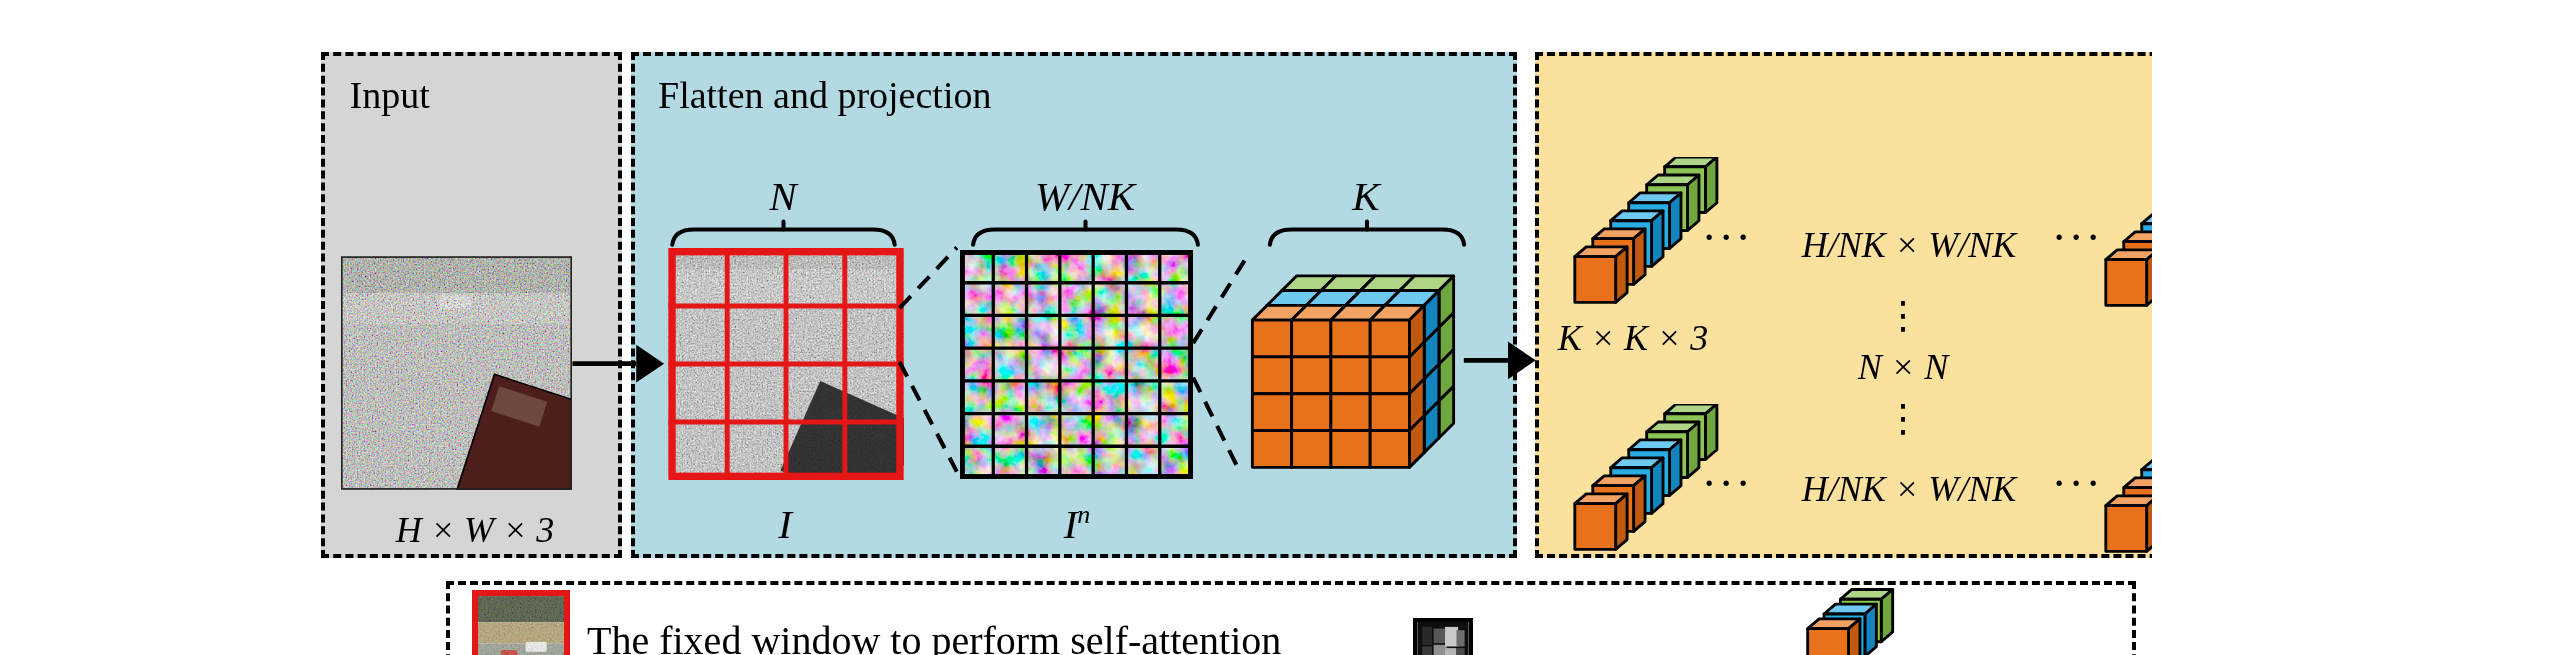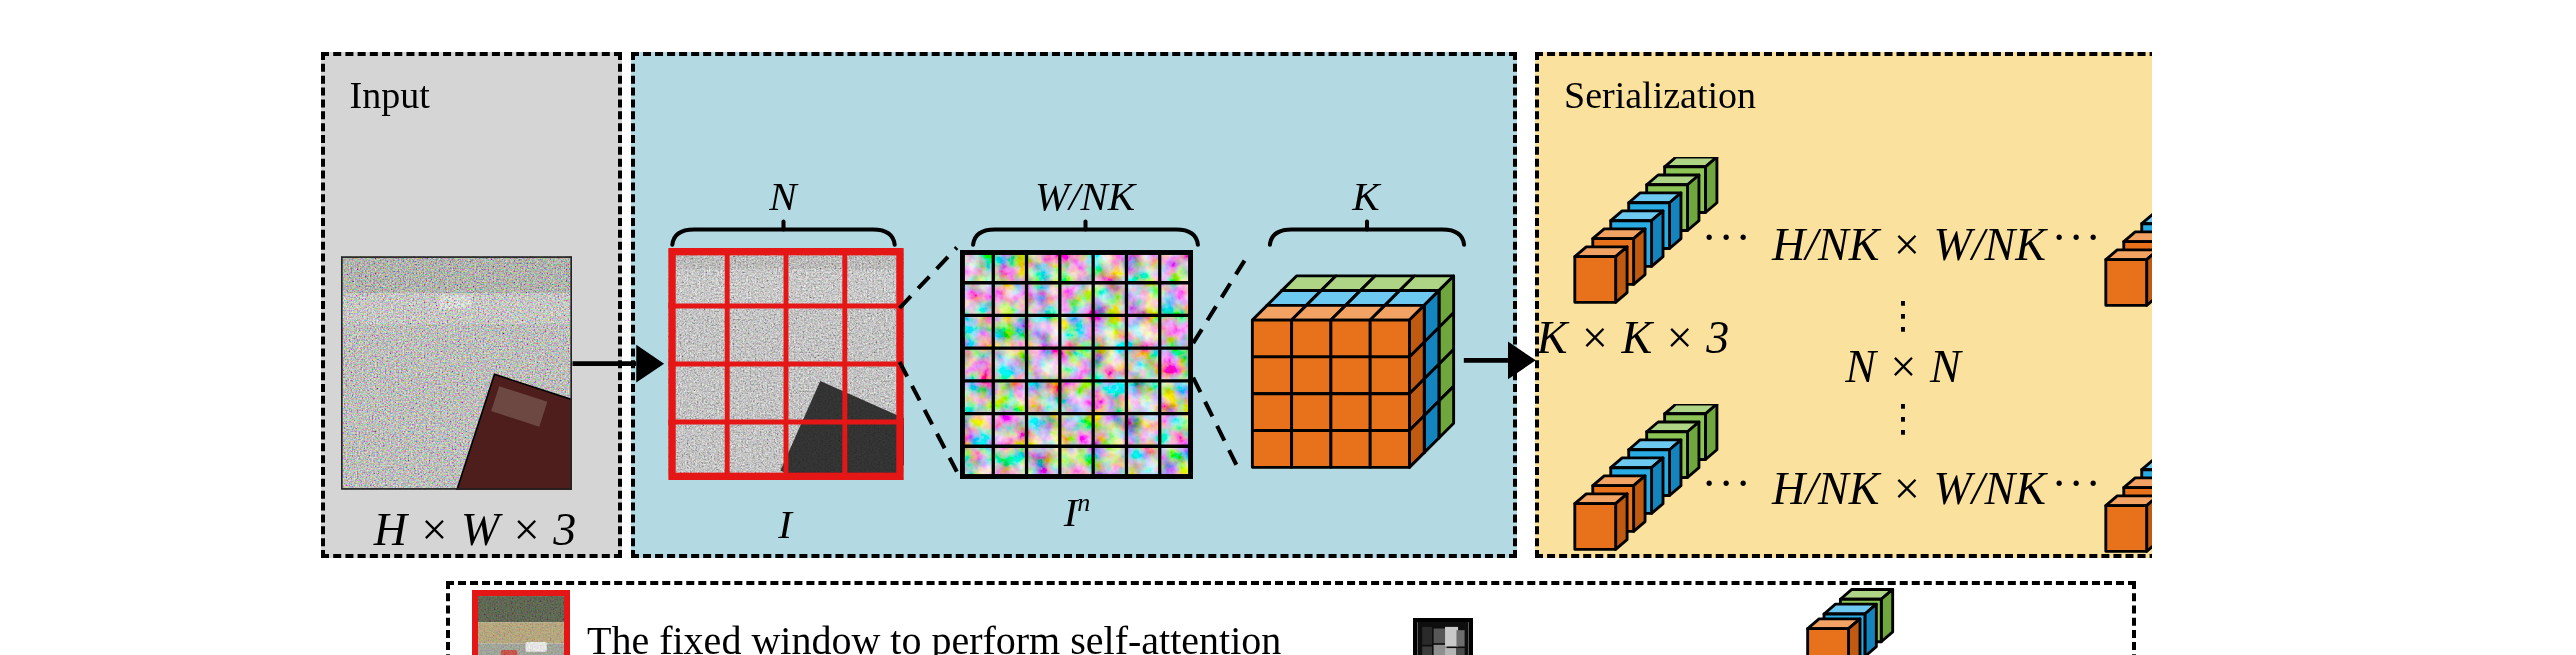--- a/index.html
+++ b/index.html
@@ -6,21 +6,21 @@
   .canvas{position:relative;width:2152px;height:655px;background:#fff;
           font-family:"Liberation Serif", serif;color:#000;overflow:hidden;margin-top:48px;}
   .panel{position:absolute;top:4.1px;height:506px;border:4.9px dashed #000;box-sizing:border-box;}
   #p-input{left:321px;width:301px;background:var(--panel_input_bg);}
   #p-flatten{left:631px;width:886px;background:var(--panel_flatten_bg);}
   #p-serial{left:1535px;width:719px;background:var(--panel_serialization_bg);}
   .ptitle{position:absolute;font-size:38px;line-height:1;white-space:nowrap;}
   .math{font-style:italic;}
   .clabel{position:absolute;transform:translateX(-50%);font-size:41px;line-height:1;white-space:nowrap;}
   .mid{position:absolute;transform:translate(-50%,-50%);white-space:nowrap;}
-  .f47{font-size:46px;line-height:1;}
+  .f47{font-size:36px;line-height:1;}
   .hdots{font-size:46px;letter-spacing:1.6px;line-height:1;font-style:normal;}
   .vdots{font-size:38px;line-height:1;font-family:"DejaVu Sans", sans-serif;}
   .absimg{position:absolute;}
   .brace{position:absolute;}
   .brace path{stroke:#000;stroke-width:5;fill:none;stroke-linecap:round;}
   .cube path{stroke:#000;stroke-width:3.5;stroke-linejoin:round;}
   .o-f{fill:var(--pixel_orange_front);} .o-t{fill:var(--pixel_orange_top);} .o-s{fill:var(--pixel_orange_side);}
   .b-f{fill:var(--pixel_blue_front);}  .b-t{fill:var(--pixel_blue_top);}  .b-s{fill:var(--pixel_blue_side);}
   .g-f{fill:var(--pixel_green_front);} .g-t{fill:var(--pixel_green_top);} .g-s{fill:var(--pixel_green_side);}
   #legend{position:absolute;left:446px;top:533px;width:1690px;height:118px;
@@ -66,20 +66,21 @@
         <rect x="165" y="160" width="140" height="150" fill="#4E1E1C" stroke="#000" stroke-width="2"></rect>
         <rect x="175" y="172" width="62" height="32" fill="#7A5A52" opacity="0.7"></rect>
       </g>
       <rect x="1" y="1" width="281" height="284" fill="none" stroke="#222" stroke-width="2"></rect>
     </svg>
 
     <div class="mid math f47" style="left:150px;top:474px;">H × W × 3</div>
   </div>
 
   <div class="panel" id="p-flatten">
+    <div class="ptitle" style="left:23px;top:19.6px;">Flatten and projection</div>
 
     <div class="clabel math" style="left:148px;top:120px;">N</div>
     <svg class="brace" style="left:33px;top:163px;" width="231" height="29" viewBox="0 0 282 36">
       <path d="M3,32 Q5,13 30,13 L252,13 Q277,13 279,32"></path>
       <path d="M141,13 L141,3"></path>
     </svg>
 
     <svg class="absimg" style="left:33px;top:192px;" width="236" height="232" viewBox="0 0 288 284">
       <rect x="0" y="0" width="288" height="284" fill="#8A8A8A"></rect>
       <rect x="0" y="0" width="288" height="26" fill="#4A4A42"></rect>
@@ -119,21 +120,21 @@
         <line x1="244.3" y1="0" x2="244.3" y2="280" stroke-width="4"></line>
         <line x1="0" y1="40" x2="285" y2="40" stroke-width="4"></line>
         <line x1="0" y1="80" x2="285" y2="80" stroke-width="4"></line>
         <line x1="0" y1="120" x2="285" y2="120" stroke-width="4"></line>
         <line x1="0" y1="160" x2="285" y2="160" stroke-width="4"></line>
         <line x1="0" y1="200" x2="285" y2="200" stroke-width="4"></line>
         <line x1="0" y1="240" x2="285" y2="240" stroke-width="4"></line>
         <rect x="3" y="3" width="279" height="274" fill="none" stroke-width="6"></rect>
       </g>
     </svg>
-    <div class="mid math" style="left:442px;top:456px;font-size:41px;font-family:Liberation Serif, serif;">
+    <div class="mid math" style="left:442px;top:468px;font-size:41px;font-family:Liberation Serif, serif;">
       <span>I</span><sup style="font-size:26px;">n</sup>
     </div>
 
     <div class="clabel math" style="left:731px;top:120px;">K</div>
     <svg class="brace" style="left:631px;top:163px;" width="202" height="29" viewBox="0 0 247 36">
       <path d="M3,32 Q5,13 30,13 L217,13 Q242,13 244,32"></path>
       <path d="M123.5,13 L123.5,3"></path>
     </svg>
 
     <svg class="absimg cube" id="bigstack" style="left:614px;top:215px;" width="208" height="198" viewBox="0 0 254 242">
@@ -206,21 +207,20 @@
         <path d="M100,150 h48 v45 h-48 z" class="o-f"></path>
         <path d="M148,150 h48 v45 h-48 z" class="o-f"></path>
         <path d="M4,195 h48 v45 h-48 z" class="o-f"></path>
         <path d="M52,195 h48 v45 h-48 z" class="o-f"></path>
         <path d="M100,195 h48 v45 h-48 z" class="o-f"></path>
         <path d="M148,195 h48 v45 h-48 z" class="o-f"></path>
       </svg>
   </div>
 
   <div class="panel" id="p-serial">
-    <div class="ptitle" style="left:25px;top:19.6px;">Serialization</div>
 
     <svg class="absimg cube seq" style="left:34px;top:101px;" width="149" height="147" viewBox="0 0 182 180">
         <path d="M112,12 l14,-12 h50 l-14,12 z" class="g-t"></path>
         <path d="M162,12 l14,-12 v56 l-14,12 z" class="g-s"></path>
         <path d="M112,12 h50 v56 h-50 z" class="g-f"></path>
         <path d="M90,34 l14,-12 h50 l-14,12 z" class="g-t"></path>
         <path d="M140,34 l14,-12 v56 l-14,12 z" class="g-s"></path>
         <path d="M90,34 h50 v56 h-50 z" class="g-f"></path>
         <path d="M68,56 l14,-12 h50 l-14,12 z" class="b-t"></path>
         <path d="M118,56 l14,-12 v56 l-14,12 z" class="b-s"></path>

